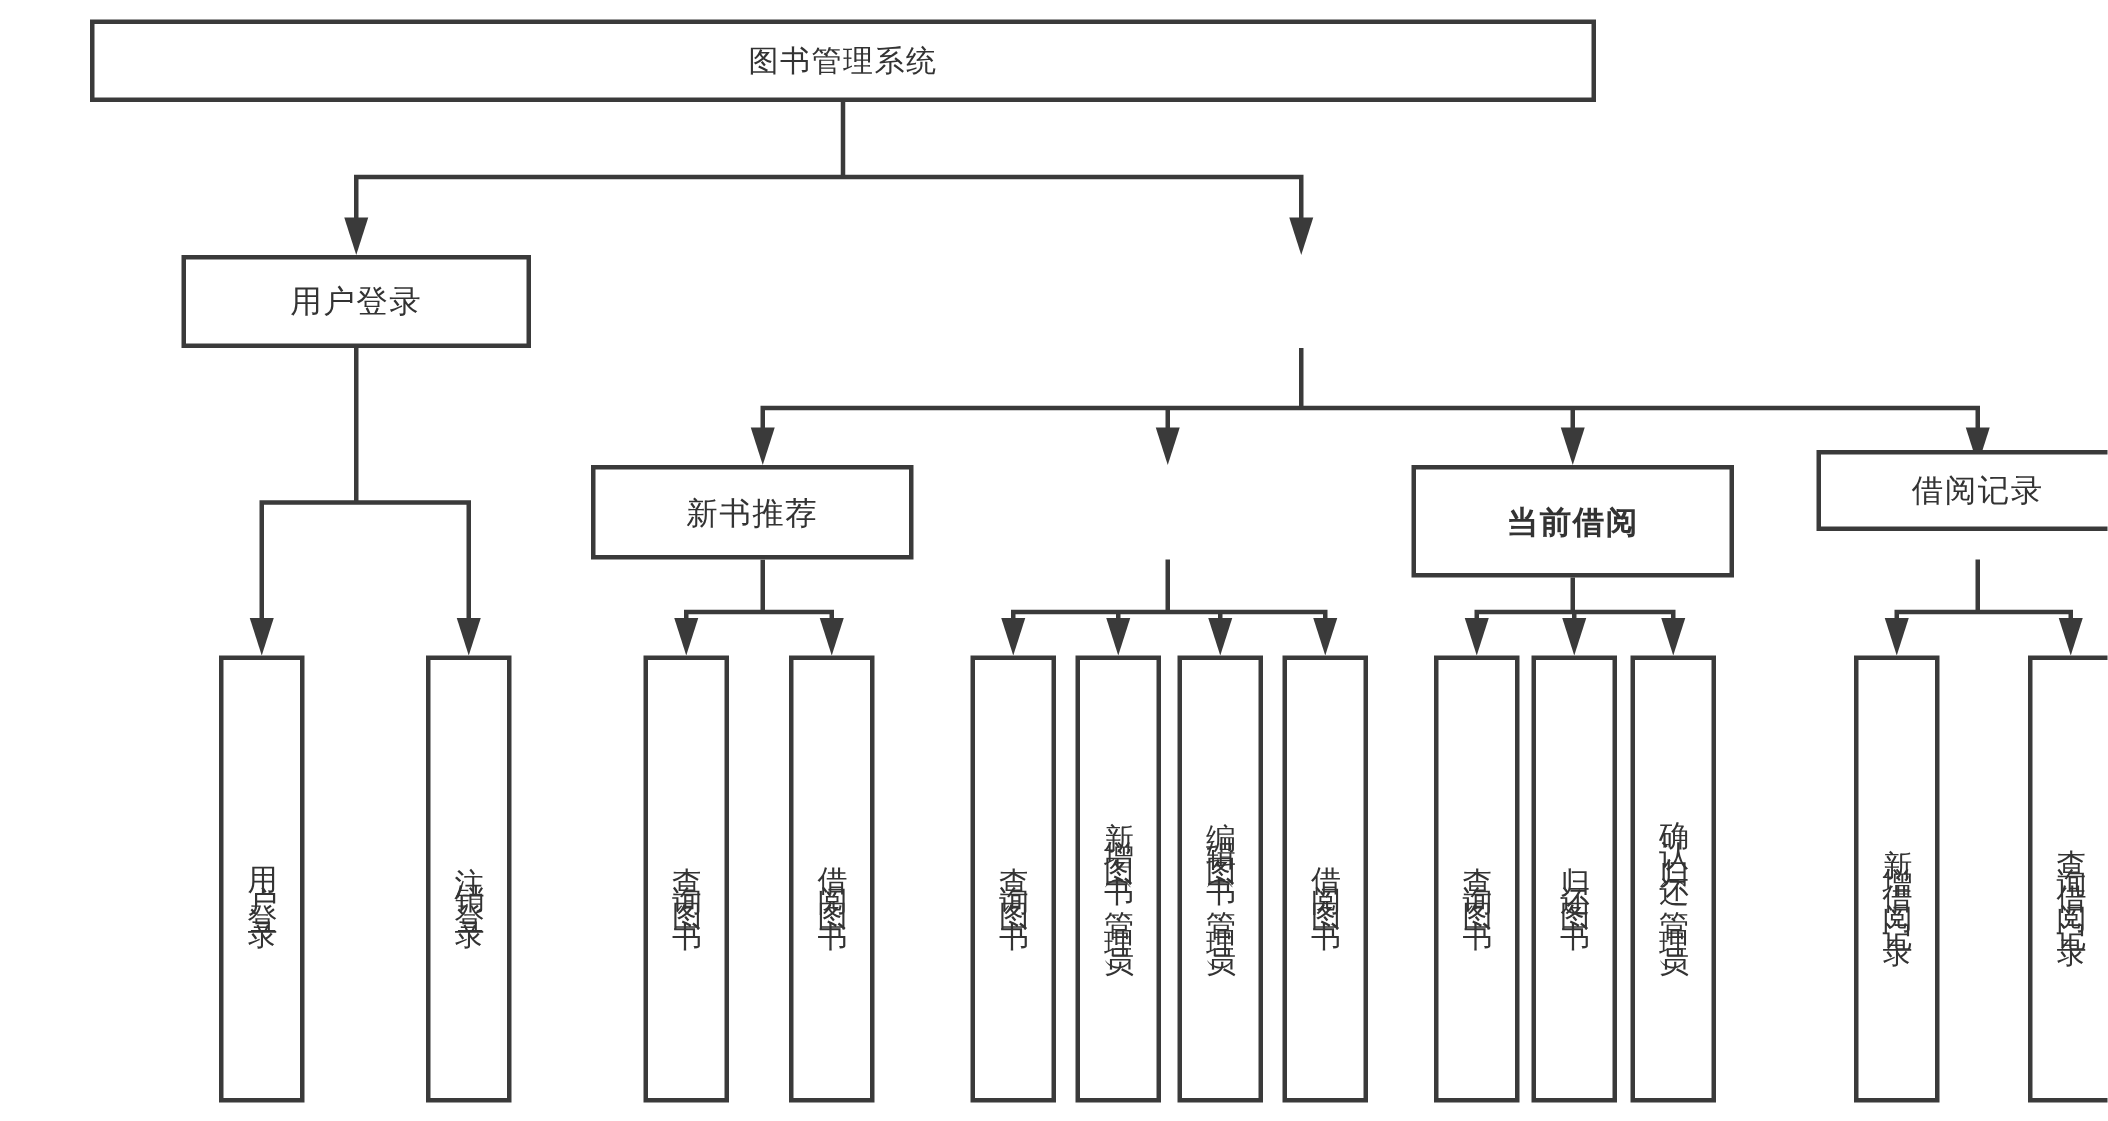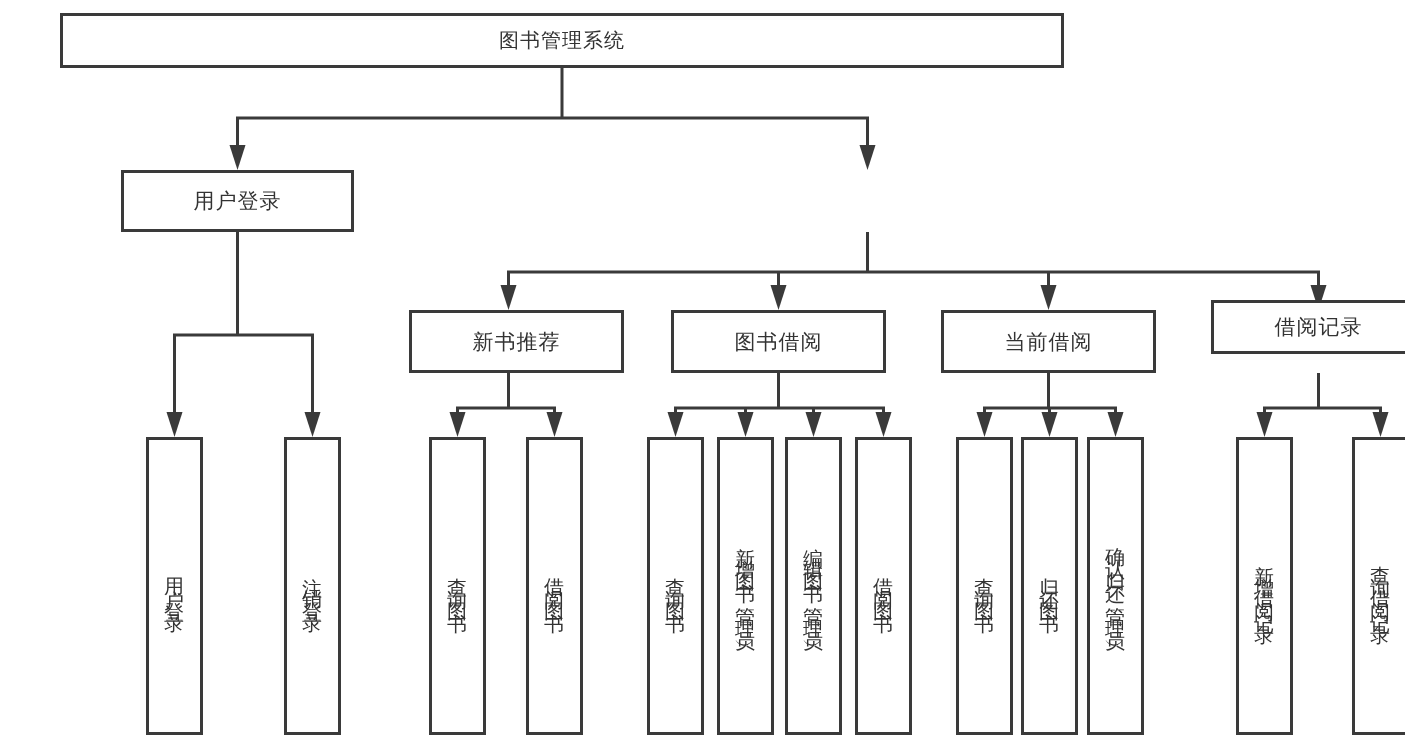--- a/index.html
+++ b/index.html
@@ -64,23 +64,22 @@
 
     <path d="M1279.5,373 L1279.5,408 M1224,408 L1343,408 M1225.5,406.5 L1225.5,415 M1341.5,406.5 L1341.5,415"></path>
     <polygon points="1217.5,412 1233.5,412 1225.5,437"></polygon>
     <polygon points="1333.5,412 1349.5,412 1341.5,437"></polygon>
   </svg>
 
   <div class="box hbox rootbox">图书管理系统</div>
 
   <div class="box hbox" style="left:82px;top:170px;width:233px;height:62px;">用户登录</div>
 
-  <div class="box hbox" style="left:370px;top:310px;width:215px;height:63px;">新书推荐</div>
-  <div class="box hbox" style="left:632px;top:310px;width:215px;height:63px;">图书借阅</div>
-  <div class="box hbox" style="left:902px;top:310px;width:215px;height:63px;">当前借阅</div>
+  <div class="box hbox" style="left:355px;top:310px;width:215px;height:63px;">新书推荐</div>
+  <div class="box hbox" style="left:902px;top:310px;width:215px;height:75px;font-weight:bold;">当前借阅</div>
   <div class="box hbox" style="left:1172px;top:300px;width:215px;height:54px;">借阅记录</div>
 
   <div class="box vbox" style="left:107px;">用户登录</div>
   <div class="box vbox" style="left:245px;">注销登录</div>
 
   <div class="box vbox" style="left:390px;">查询图书</div>
   <div class="box vbox" style="left:487px;">借阅图书</div>
 
   <div class="box vbox" style="left:608px;">查询图书</div>
   <div class="box vbox" style="left:678px;">新增图书（管理员）</div>

